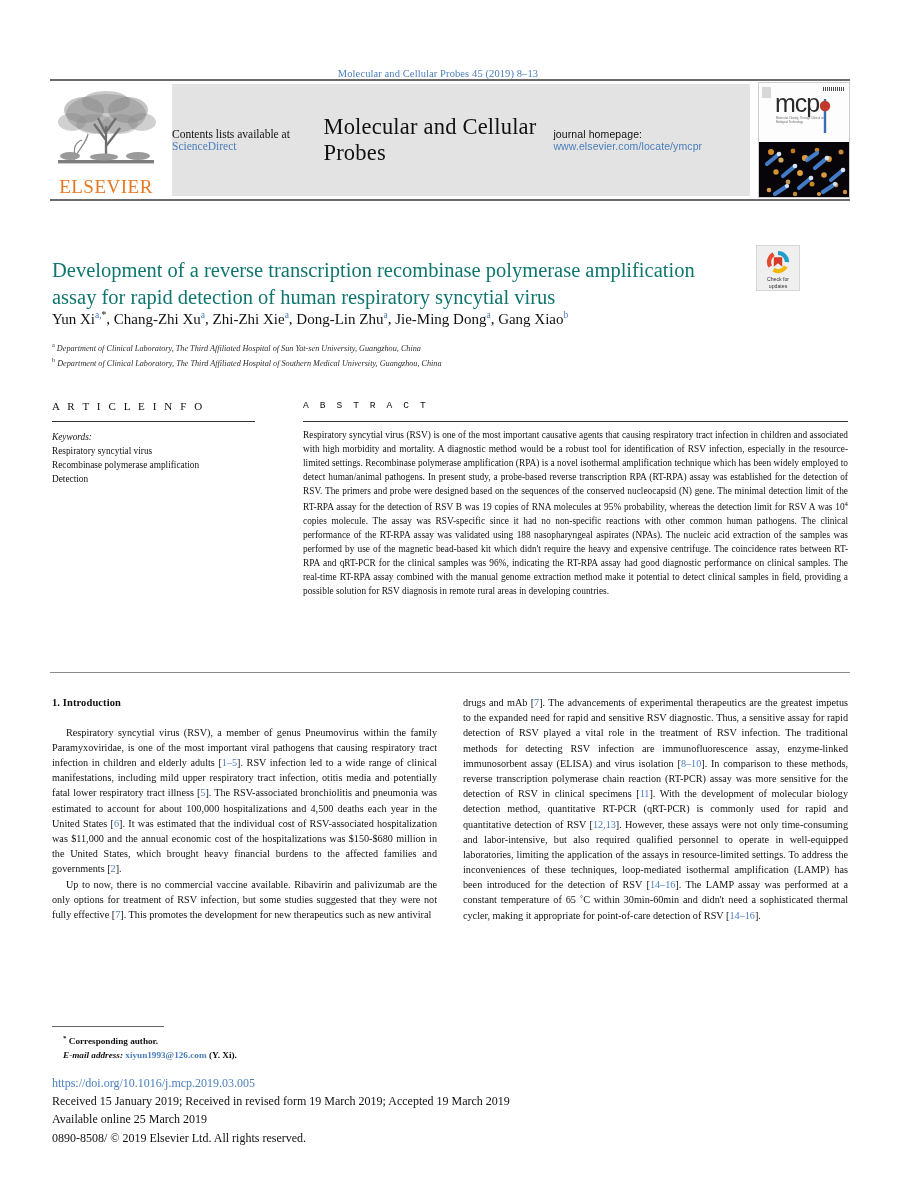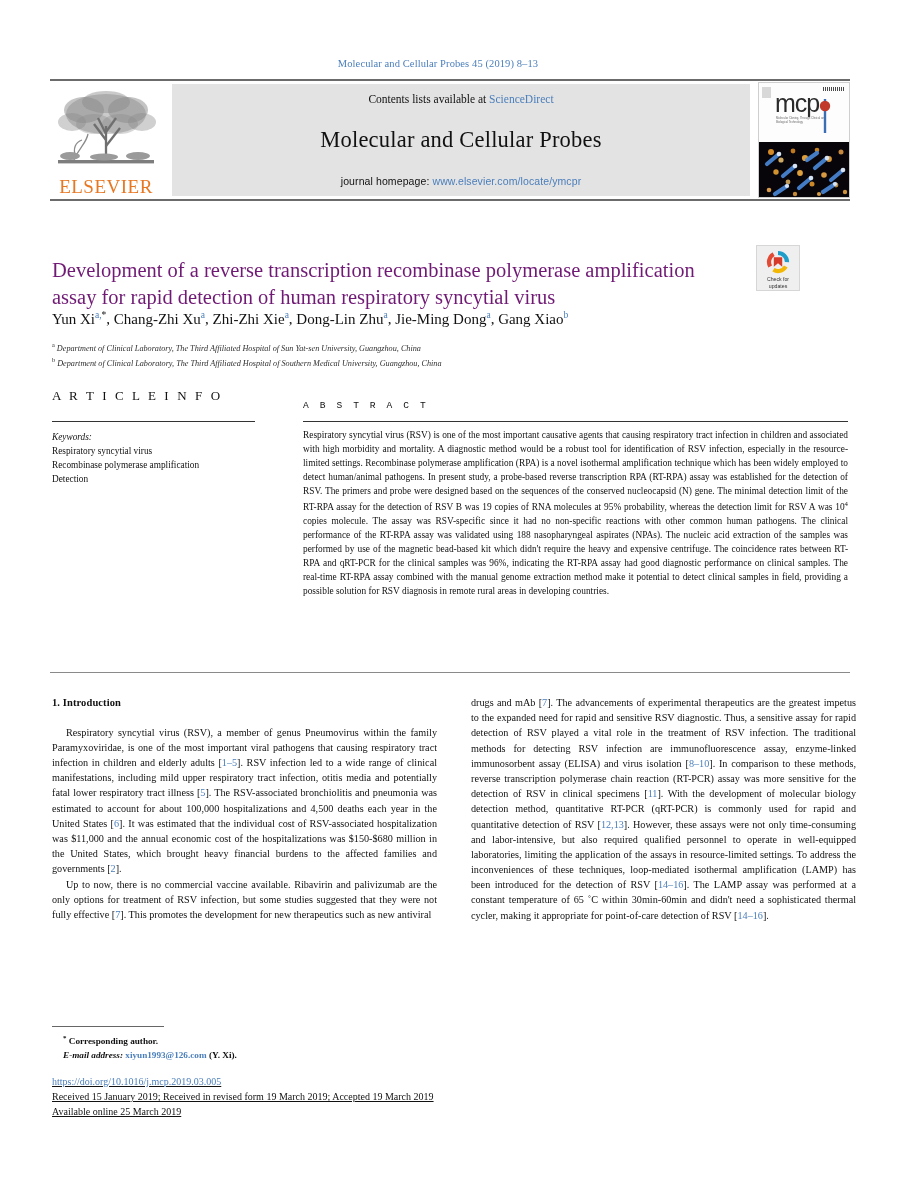--- a/index.html
+++ b/index.html
@@ -8,21 +8,21 @@
     background:#ffffff;
     font-family:"Liberation Serif", serif;
     color:#1a1a1a;
     position:relative;
     overflow:hidden;
   }
   .page { position:absolute; left:0; top:0; width:900px; height:1200px; }
 
   
   .running-head {
-    position:absolute; top:58px; left:0; width:876px;
+    position:absolute; top:68px; left:0; width:876px;
     text-align:center; font-size:10.5px; color:#4a7ebb;
     letter-spacing:.1px;
   }
 
   
   .rule-top {
     position:absolute; left:50px; top:79px; width:800px;
     border-top:2.2px solid #6b6b6b;
   }
   .masthead {
@@ -34,21 +34,21 @@
   }
   .els-tree { width:104px; height:88px; }
   .els-word {
     font-family:"Liberation Serif", serif;
     font-size:19px; letter-spacing:.5px; color:#E87722; font-weight:400;
     line-height:1; margin-top:1px;text-align:right;
   }
   .grey-band {
     position:absolute; left:122px; top:0px; width:578px; height:112px;
     background:#e3e3e3;
-    display:flex; flex-direction:column; align-items:center; justify-content:space-between;
+    display:flex; flex-direction:row; align-items:center; justify-content:space-between;
     padding:9px 0 9px 0; box-sizing:border-box;
   }
   .contents-line { font-size:11.5px; color:#111; }
   .contents-line .sd { color:#4a7ebb; }
   .journal-name {
     font-size:22.5px; color:#111; font-weight:400; letter-spacing:.2px;
   }
   .homepage-line {
     font-family:"Liberation Sans", sans-serif;
     font-size:10.5px; color:#111; letter-spacing:.1px;
@@ -82,21 +82,21 @@
   }
 
   .rule-bottom {
     position:absolute; left:50px; top:199px; width:800px;
     border-top:2.2px solid #6b6b6b;
   }
 
   
   .title {
     position:absolute; left:52px; top:243px; width:690px;
-    font-size:20.5px; line-height:1.34; color:#701a75; font-weight:400;
+    font-size:20.5px; line-height:1.34; color:#0f766e; font-weight:400;
   }
   .crossmark {
     position:absolute; left:756px; top:245px; width:44px; height:46px;
     background:#efefef; border:1px solid #d6d6d6; box-sizing:border-box;
     display:flex; flex-direction:column; align-items:center; justify-content:flex-start;
     padding-top:4px;
   }
   .cm-ring { width:24px; height:24px; }
   .cm-text {
     font-family:"Liberation Sans", sans-serif;
@@ -111,22 +111,22 @@
   .authors sup.star { color:#111; }
 
   .affils {
     position:absolute; left:52px; top:340px; width:760px;
     font-size:8.2px; font-style:italic; color:#2e2e2e; line-height:1.62;
   }
   .affils sup { font-style:normal; font-size:6.3px; vertical-align:super; }
 
   
   .ai-head {
-    position:absolute; left:52px; top:388px;
-    font-size:13px; letter-spacing:2.6px; color:#111;
+    position:absolute; left:52px; top:400px;
+    font-size:11px; letter-spacing:2.6px; color:#111;
   }
   .ai-rule {
     position:absolute; left:52px; top:421px; width:203px; border-top:1px solid #333;
   }
   .ai-body {
     position:absolute; left:52px; top:430px; width:215px;
     font-size:9.3px; line-height:1.52; color:#111;
   }
   .ai-body .kw-label { font-style:italic; }
 
@@ -147,21 +147,21 @@
   .sec-rule {
     position:absolute; left:50px; top:672px; width:800px;
     border-top:1.6px solid #8a8a8a;
   }
 
   
   .col { position:absolute; top:695px; width:385px;
          font-size:10.2px; line-height:1.49; color:#111;
          text-align:justify; text-justify:inter-word; }
   .col-left { left:52px; }
-  .col-right { left:463px;margin-left:8px; }
+  .col-right { left:463px; }
   .sec-title {
     font-size:10.5px; font-weight:bold; margin:0 0 14px 0; letter-spacing:.1px;
   }
   .col p { margin:0; text-indent:14px; }
   .col p.noindent { text-indent:0; }
   .ref { color:#4a7ebb; }
 
   
   .fn-rule {
     position:absolute; left:52px; top:1026px; width:112px; border-top:1px solid #666;
@@ -170,21 +170,21 @@
     position:absolute; left:52px; top:1033px; width:400px;
     font-size:9.2px; line-height:1.52; color:#111;
   }
   .footnote .star { font-size:7px; vertical-align:super; }
   .footnote .indent { padding-left:11px; display:block;font-weight:bold; }
   .footnote .email-label { font-style:italic; }
   .footnote .email { color:#4a7ebb;margin-top:30px; }
 
   .pubinfo {
     position:absolute; left:52px; top:1074px; width:500px;
-    font-size:10px; line-height:1.52; color:#111;text-decoration:underline;
+    font-size:12px; line-height:1.52; color:#111;
   }
   .pubinfo .doi { color:#4a7ebb; }
 </style>
 </head>
 <body>
 
 <div class="page">
 
   <div class="running-head">Molecular and Cellular Probes 45 (2019) 8–13</div>
 
@@ -340,15 +340,16 @@
   <div class="fn-rule"></div>
   <div class="footnote">
     <span class="indent"><span class="star">*</span> <span>Corresponding author.</span></span>
     <span class="indent"><span class="email-label">E-mail address:</span> <span class="email">xiyun1993@126.com</span> <span>(Y. Xi).</span></span>
   </div>
 
   <div class="pubinfo">
     <div class="doi">https://doi.org/10.1016/j.mcp.2019.03.005</div>
     <div>Received 15 January 2019; Received in revised form 19 March 2019; Accepted 19 March 2019</div>
     <div>Available online 25 March 2019</div>
+    <div>0890-8508/ © 2019 Elsevier Ltd. All rights reserved.</div>
   </div>
 
 </div>
 
 </body></html>

